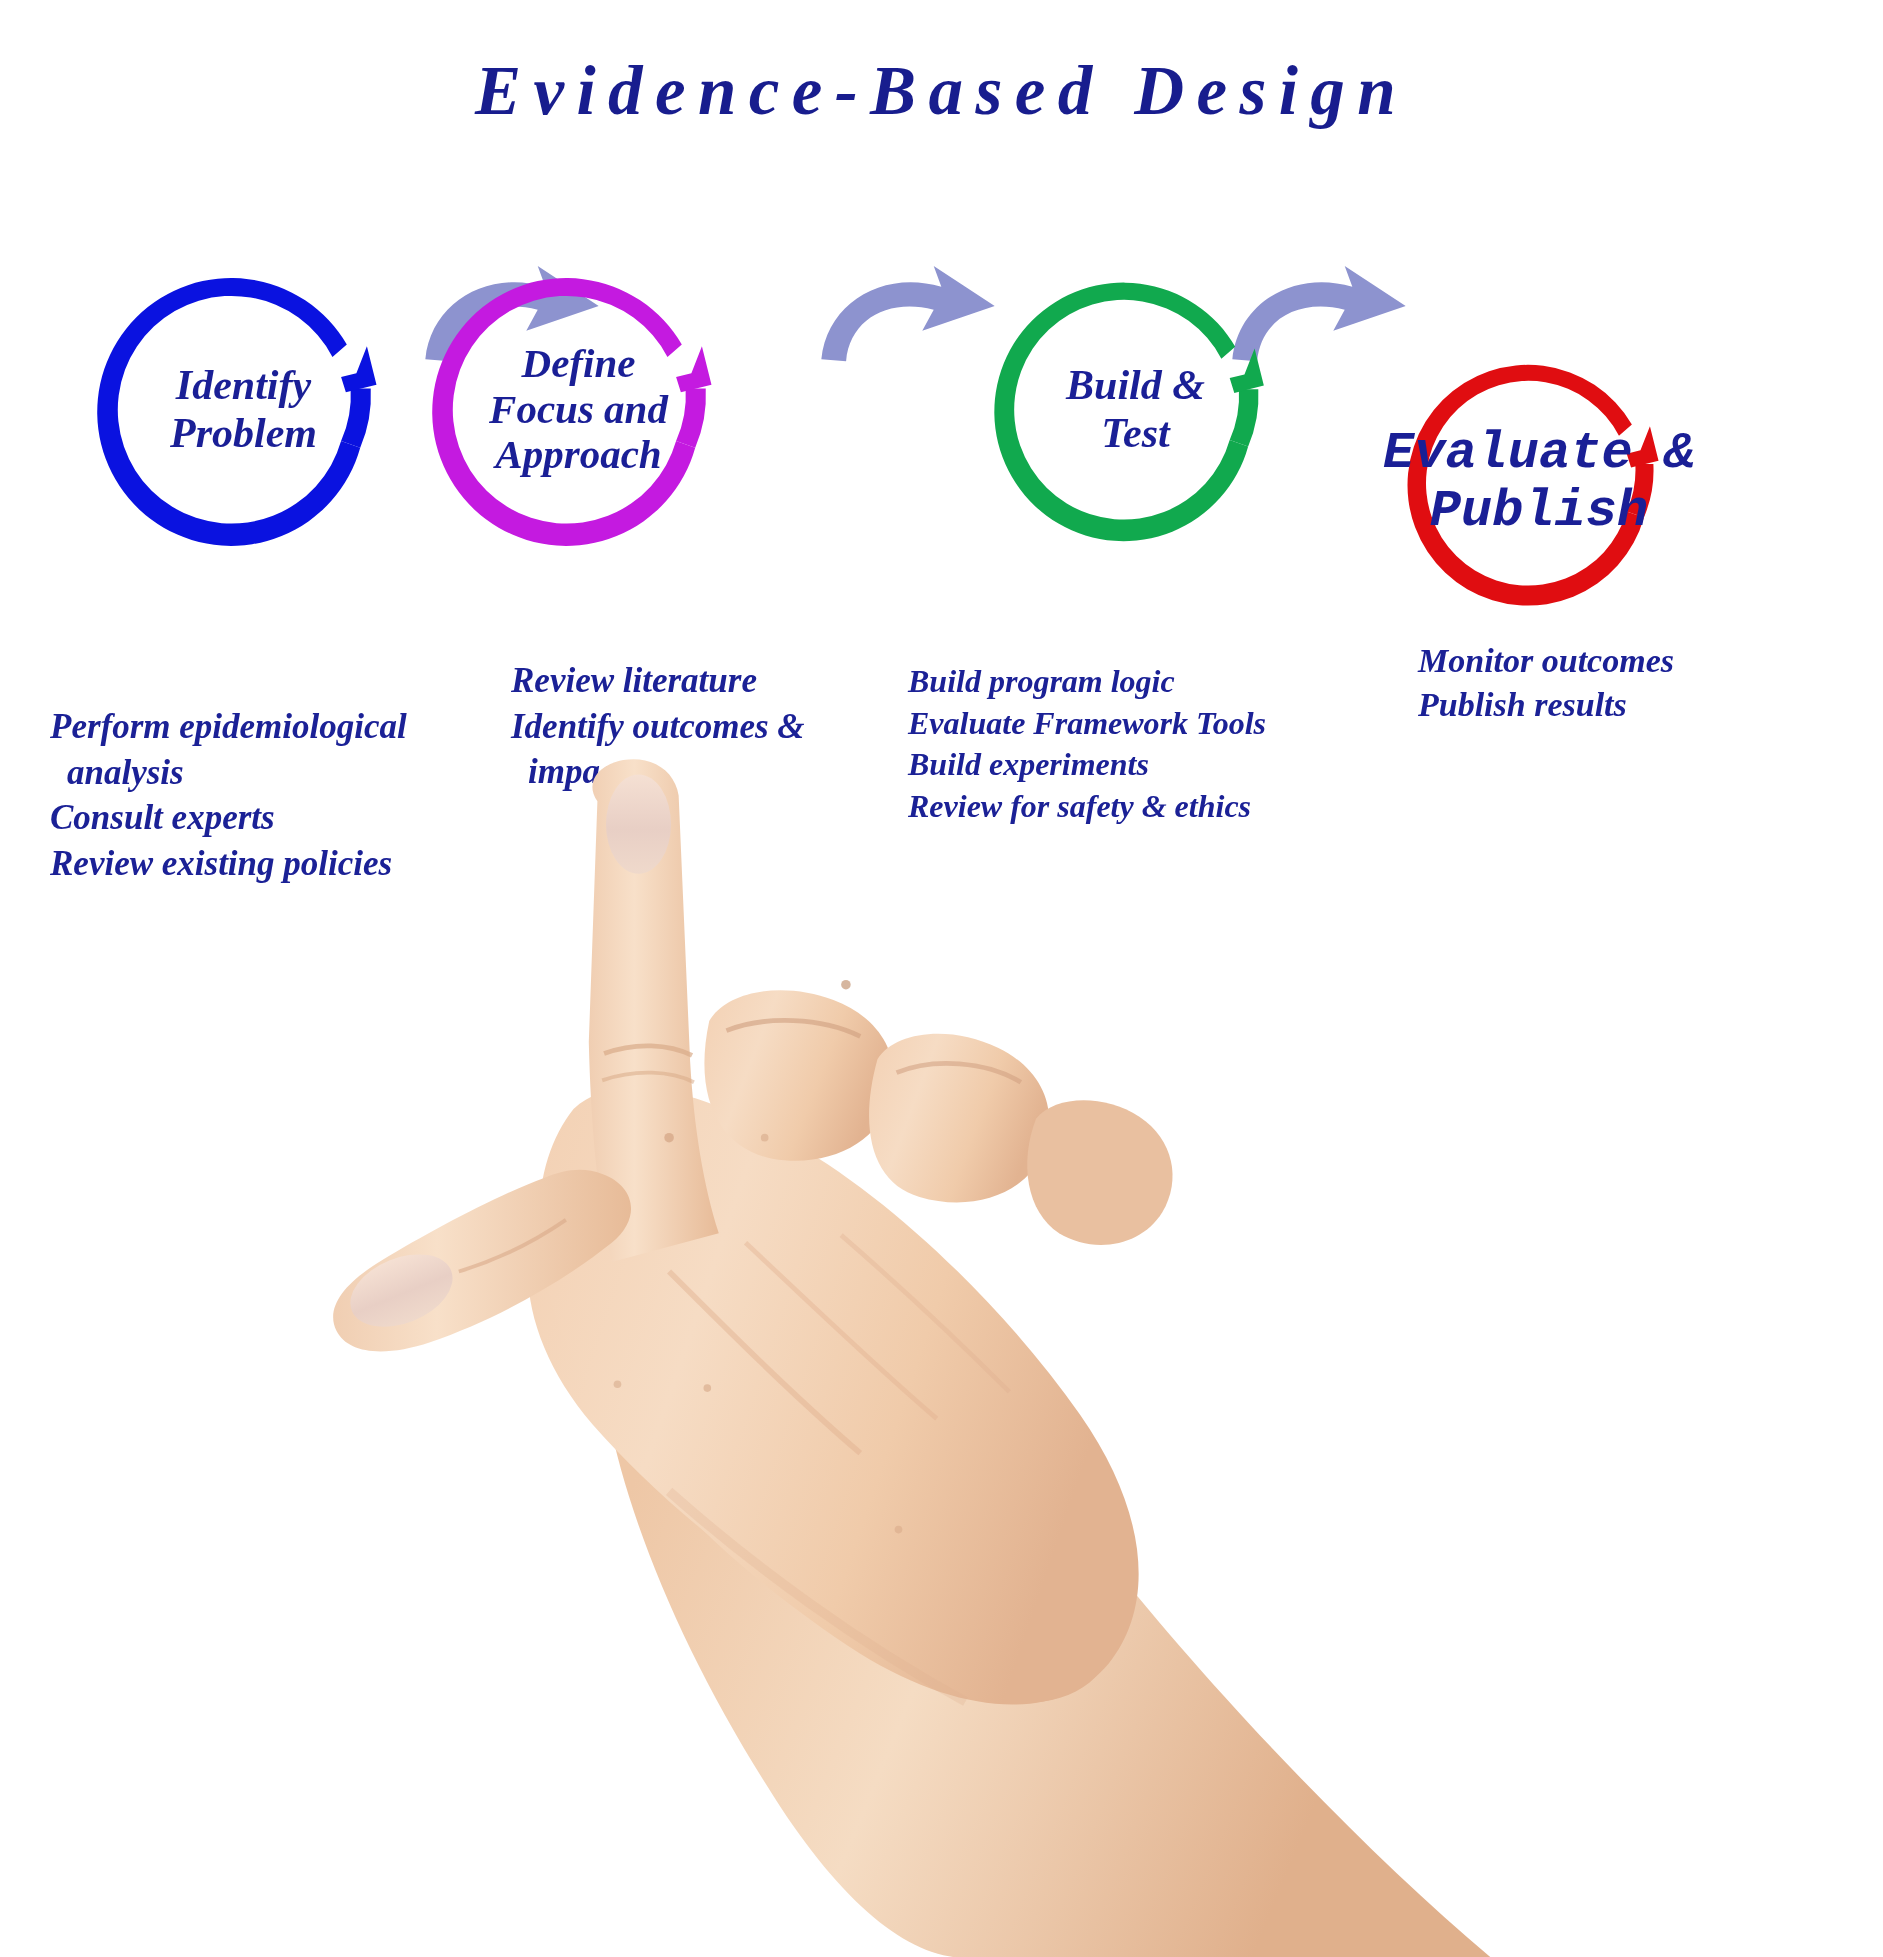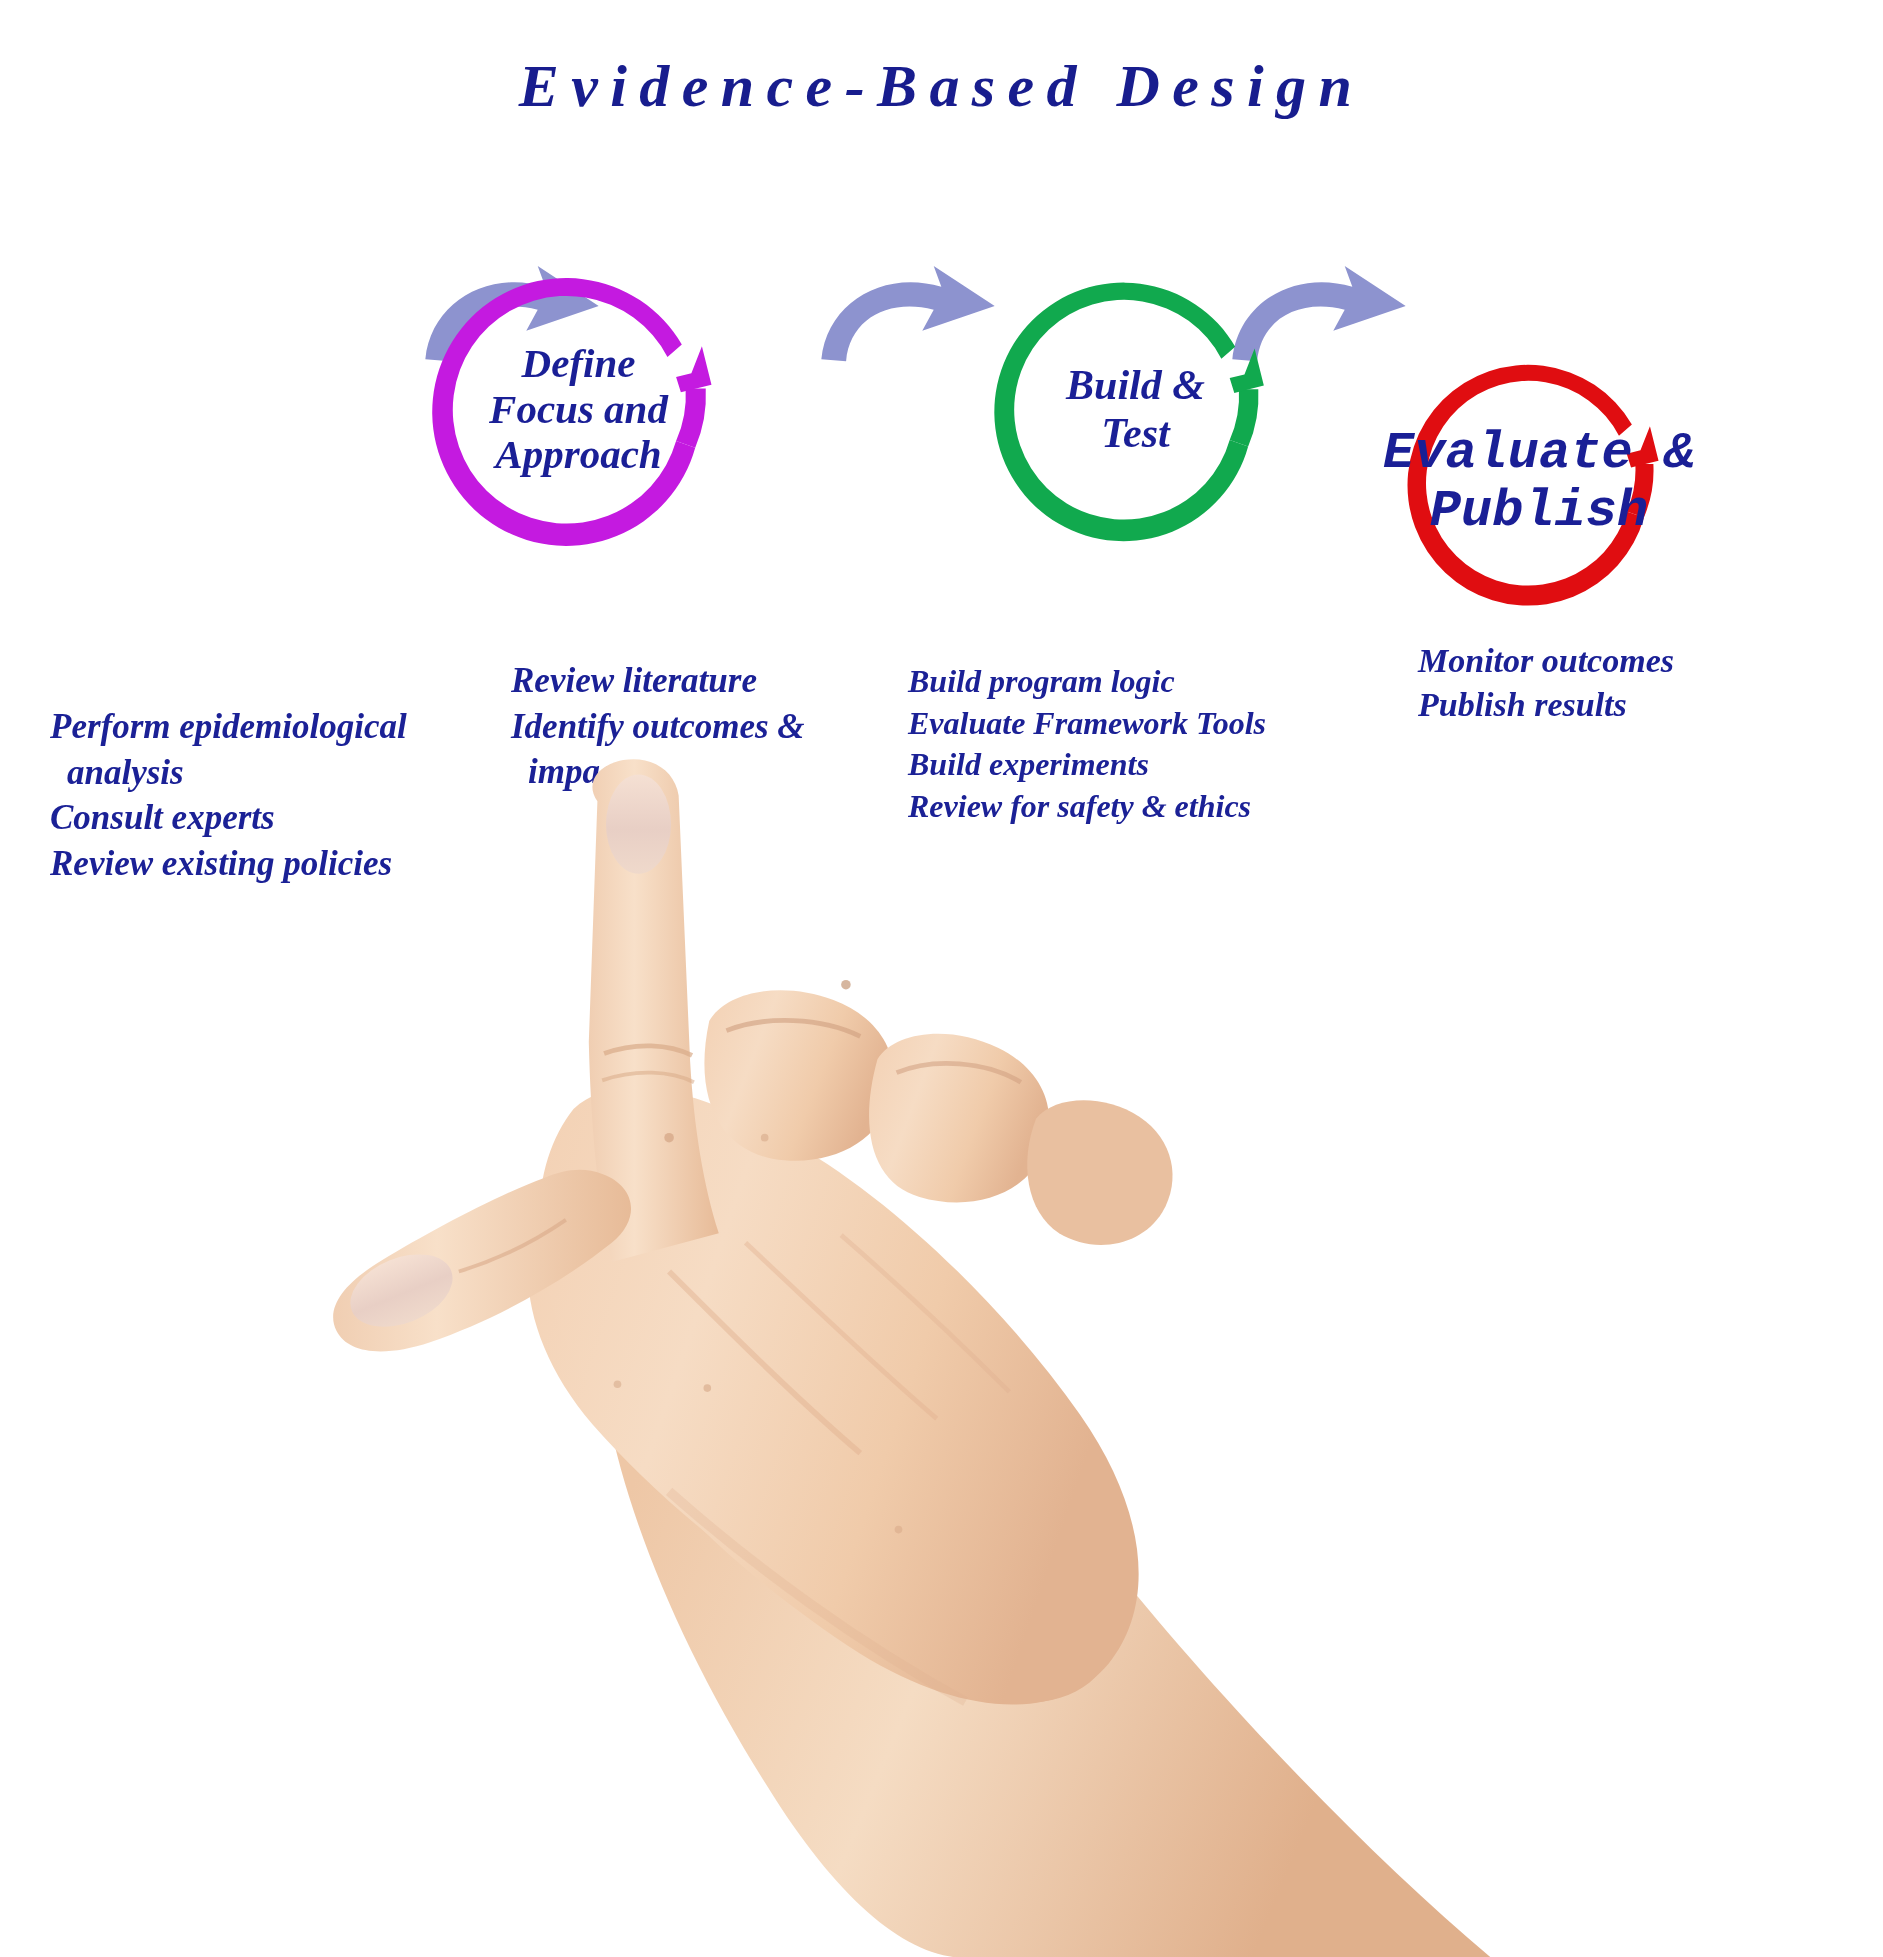--- a/index.html
+++ b/index.html
@@ -7,21 +7,21 @@
        font-family:"Liberation Serif","DejaVu Serif",serif;}
 
   #stage{position:absolute;inset:0;width:1883px;height:1958px;background:#fff;}
 
   
   #title{
     position:absolute; left:0; top:55px; width:1883px;
     text-align:center;
     font-family:"Liberation Serif","DejaVu Serif",serif;
     font-style:italic; font-weight:bold;
-    font-size:60px; line-height:1.05;
+    font-size:69px; line-height:1.05;
     letter-spacing:12.4px;
     color:#181d8e;
     white-space:nowrap;
   }
 
   
   .stage-circle{position:absolute;}
   .stage-circle svg{display:block;overflow:visible;}
   .circle-label{
     position:absolute; left:0; top:0; width:100%; height:100%;
@@ -74,20 +74,42 @@
     </svg>
   </div>
 
   <div class="connector" style="left:1228px;top:264px;">
     <svg width="182" height="100" viewBox="0 0 190 105" aria-hidden="true">
       <path d="M4 100 C 10 40, 70 6, 130 24 L 122 2 L 186 44 L 110 70 L 122 48
                C 74 36, 34 58, 30 102 Z" fill="#8d93cf"></path>
     </svg>
   </div>
 
+  <div class="stage-circle" style="left:100px;top:266px;width:287px;height:287px;">
+    <svg width="287" height="287" viewBox="0 0 300 300" aria-hidden="true">
+
+      <g>
+        <path d="M 258 82
+                 A 140 140 0 1 0 272 190
+                 L 252 183
+                 A 119 119 0 1 1 243 95 Z" fill="#0a12e0"></path>
+
+        <path d="M 272 190 L 252 183
+                 A 119 119 0 0 0 262 128
+                 L 283 128
+                 A 140 140 0 0 1 272 190 Z" fill="#0a12e0"></path>
+
+        <path d="M 257 132 L 289 124 L 279 84 L 268 112 L 252 116 Z" fill="#0a12e0"></path>
+      </g>
+    </svg>
+    <div class="circle-label" style="font-size:42px;padding-bottom:3.8px;">
+      <span>Identify</span>
+      <span>Problem</span>
+    </div>
+  </div>
 
   <div class="stage-circle" style="left:435px;top:266px;width:287px;height:287px;">
     <svg width="287" height="287" viewBox="0 0 300 300" aria-hidden="true">
       <g>
         <path d="M 258 82
                  A 140 140 0 1 0 272 190
                  L 252 183
                  A 119 119 0 1 1 243 95 Z" fill="#c41ae0"></path>
         <path d="M 272 190 L 252 183
                  A 119 119 0 0 0 262 128

